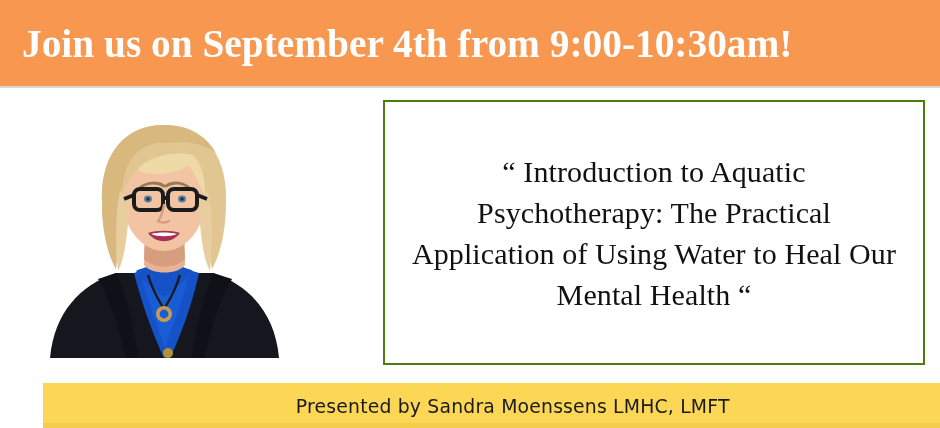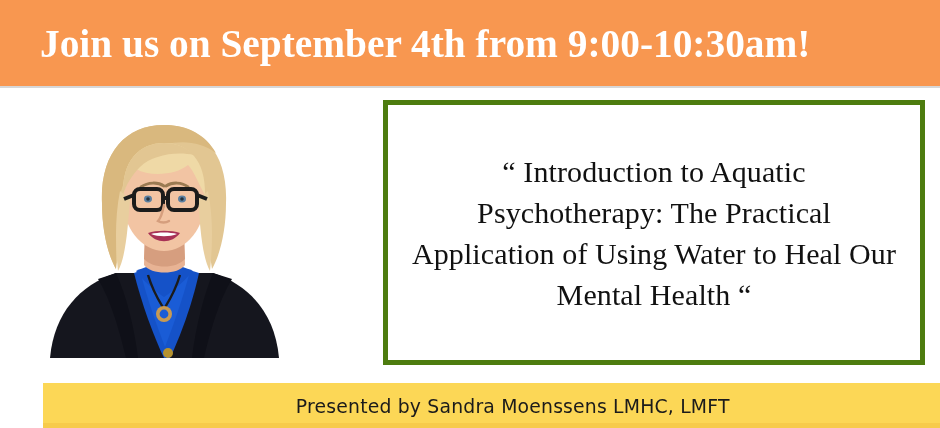--- a/index.html
+++ b/index.html
@@ -26,21 +26,21 @@
     position: absolute;
     left: 0;
     top: 0;
     width: 940px;
     height: 86px;
     background: #F89750;
     display: flex;
     align-items: center;
     justify-content: flex-start;
     box-sizing: border-box;
-    padding-left: 40px;
+    padding-left: 22px;
   }
   .banner-text {
     color: #FFFFFF;
     font-family: "Liberation Serif", "DejaVu Serif", serif;
     font-weight: bold;
     font-size: 41px;
     line-height: 46px;
     letter-spacing: 0px;
     white-space: nowrap;
     transform: scaleX(0.96);
@@ -81,21 +81,21 @@
     height: 259px;
   }
 
   
   .title-box {
     position: absolute;
     left: 383px;
     top: 100px;
     width: 542px;
     height: 265px;
-    border: 5px solid #4d7c0f;
+    border: 2px solid #4d7c0f;
     background: #ffffff;
     box-sizing: border-box;
     display: flex;
     align-items: center;
     justify-content: center;
   }
   .title-text {
     font-family: "Liberation Serif", "DejaVu Serif", serif;
     font-weight: normal;
     font-size: 30px;

